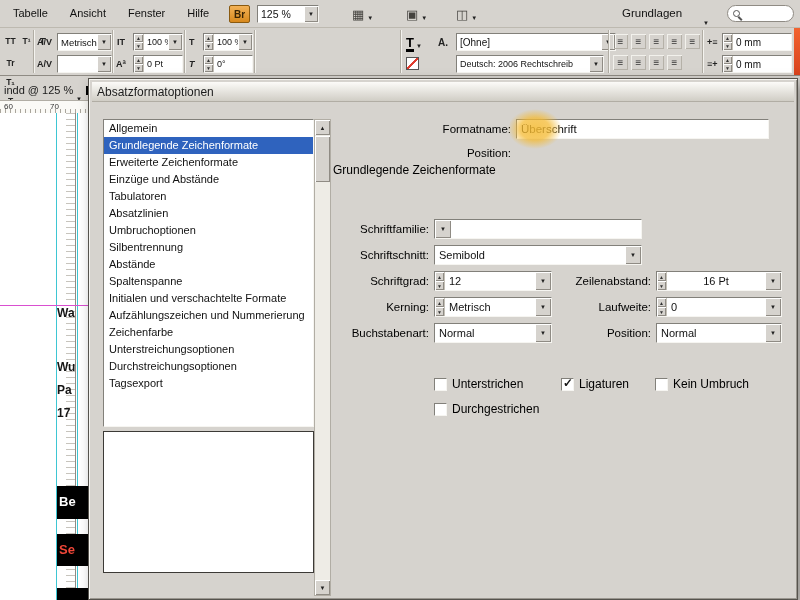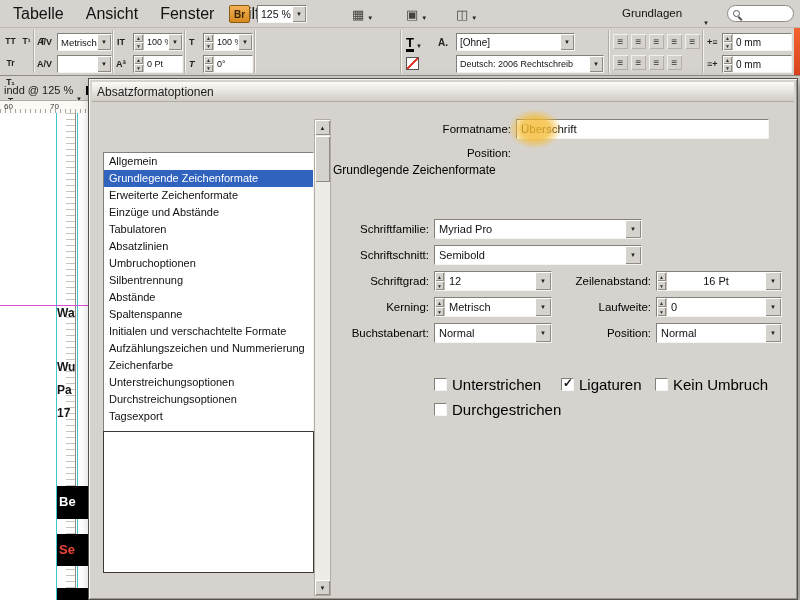--- a/index.html
+++ b/index.html
@@ -3,38 +3,38 @@
 <meta charset="utf-8">
 <style>
   * { box-sizing:border-box; margin:0; padding:0; }
   html,body { width:800px; height:600px; overflow:hidden; }
   body { font-family:"Liberation Sans", sans-serif; }
   #app { position:relative; width:800px; height:600px; background:#d6d3ce; }
 
   
   .menubar { position:absolute; left:0; top:0; width:800px; height:28px; background:#d6d3ce; border-bottom:1px solid #bdb9b0; }
   .menus { position:absolute; left:2px; top:0; height:27px; }
-  .menu-item { display:inline-block; font-size:16px; color:#111; padding:0 11px; line-height:27px; }
+  .menu-item { display:inline-block; font-size:11px; color:#111; padding:0 11px; line-height:27px; }
   .br { position:absolute; left:229px; top:5px; width:21px; height:18px; background:linear-gradient(#f3b257,#d8891d);
         color:#3a2403; font-size:10px; font-weight:bold; text-align:center; line-height:17px; border:1px solid #8a5a10; border-radius:2px; }
 
   .combo { position:absolute; background:#fff; border:1px solid; border-color:#82807a #f6f5f1 #f6f5f1 #82807a;
            display:flex; align-items:center; height:18px; }
   .combo .val { flex:1; font-size:10px; padding:0 3px; white-space:nowrap; overflow:hidden; color:#111; }
   .combo .arr { width:14px; align-self:stretch; background:#d6d3ce; flex:none;
                 box-shadow:inset 1px 1px 0 #fff, inset -1px -1px 0 #8f8b84;
                 display:flex; align-items:center; justify-content:center; color:#222; }
   .arr::after { content:"▼"; font-size:6px; }
   .spin { width:10px; align-self:stretch; display:flex; flex-direction:column; flex:none; border-right:1px solid #c5c1b8; background:#d6d3ce; }
   .spin i { font-style:normal; flex:1; text-align:center; color:#333; box-shadow:inset 1px 1px 0 #fff, inset -1px -1px 0 #8f8b84;
             display:flex; align-items:center; justify-content:center; }
   .spin i.u::after { content:"▲"; font-size:5px; }
   .spin i.d::after { content:"▼"; font-size:5px; }
 
-  .zoom { left:257px; top:5px; width:50px; }
+  .zoom { left:257px; top:5px; width:62px; }
   .zoom .val { font-size:10.5px; }
 
   .icondd { position:absolute; top:6px; display:flex; align-items:center; gap:3px; }
   .icondd .g { font-size:13px; color:#45433f; line-height:16px; }
   .icondd .da::after { content:"▼"; font-size:6px; color:#222; }
   #idd1 { left:352px; } #idd2 { left:406px; } #idd3 { left:456px; }
 
   .ws { position:absolute; left:622px; top:0; line-height:27px; font-size:11.5px; color:#111; }
   .ws-arr { position:absolute; left:703px; top:11px; }
   .ws-arr::after { content:"▼"; font-size:6px; color:#222; }
@@ -85,21 +85,21 @@
   #bk3 { top:475px; height:12px; padding:0; }
 
   
   .dialog { position:absolute; left:88px; top:78px; width:710px; height:522px; background:#d6d3ce; z-index:10;
             border:1px solid #56534d; box-shadow:inset 1px 1px 0 #f6f5f1, inset -1px -1px 0 #9a968f, 4px 5px 12px rgba(0,0,0,.35); }
   .titlebar { position:absolute; left:3px; top:3px; right:3px; height:20px; background:linear-gradient(180deg,#fcfbf8,#d0cdc5);
               border-bottom:1px solid #b1ada4; display:flex; align-items:center; }
   .titlebar span { font-size:12px; color:#1c1c1c; padding-left:5px; }
 
   .listbox { position:absolute; left:14px; top:40px; width:211px; height:308px; background:#fff; overflow:hidden;
-             border:1px solid; border-color:#82807a #f6f5f1 #f6f5f1 #82807a;margin-top:33px; }
+             border:1px solid; border-color:#82807a #f6f5f1 #f6f5f1 #82807a; }
   .li { height:17px; line-height:17px; font-size:11px; padding-left:5px; color:#111; white-space:nowrap; overflow:hidden; }
   .li.selected { background:#2f63be; color:#fff; }
 
   .vscroll { position:absolute; left:225px; top:40px; width:17px; height:477px; background:#eeece6; border:1px solid #b1ada4; }
   .sb { position:absolute; left:0; width:15px; height:15px; background:#d6d3ce; color:#222;
         box-shadow:inset 1px 1px 0 #fff, inset -1px -1px 0 #8f8b84; display:flex; align-items:center; justify-content:center; }
   .sb.up { top:0; } .sb.up::after { content:"▲"; font-size:6px; }
   .sb.dn { bottom:0; } .sb.dn::after { content:"▼"; font-size:6px; }
   .sthumb { position:absolute; left:0; top:16px; width:15px; height:46px; background:#d6d3ce;
             box-shadow:inset 1px 1px 0 #fff, inset -1px -1px 0 #8f8b84; }
@@ -129,21 +129,21 @@
   #lab-fam { left:244px; top:144px; width:96px; }
   #lab-style { left:244px; top:170px; width:96px; }
   #lab-size { left:244px; top:196px; width:96px; }
   #lab-kern { left:244px; top:222px; width:96px; }
   #lab-case { left:244px; top:248px; width:96px; }
   #lab-lead { left:452px; top:196px; width:110px; }
   #lab-track { left:452px; top:222px; width:110px; }
   #lab-pos { left:452px; top:248px; width:110px; }
 
   .cbwrap { position:absolute; left:345px; top:296px; width:362px; display:flex; flex-wrap:wrap; }
-  .cb { display:flex; align-items:center; gap:5px; height:18px; margin-bottom:7px; font-size:15px; color:#000; flex:none; }
+  .cb { display:flex; align-items:center; gap:5px; height:18px; margin-bottom:7px; font-size:12px; color:#000; flex:none; }
   .cb:nth-of-type(1) { width:127px; } .cb:nth-of-type(2) { width:94px; }
   .cb:nth-of-type(3) { width:139px; } .cb:nth-of-type(4) { width:127px; }
   .cbbox { width:13px; height:13px; background:#fff; position:relative; flex:none;
            border:1px solid; border-color:#82807a #f6f5f1 #f6f5f1 #82807a; }
   .cbbox.checked::after { content:"✓"; position:absolute; left:1px; top:-3px; font-size:12px; font-weight:bold; color:#151515; }
 </style>
 </head>
 <body>
 
 <div id="app">
@@ -243,21 +243,21 @@
 
     <span class="cp-sep" style="left:254px;"></span>
     <span class="cp-sep" style="left:400px;"></span>
 
     <span class="fillT">
       <span class="t">T</span>
       <span class="da"></span>
     </span>
     <span class="noneswatch"></span>
     <span class="icn" style="left:438px; top:9px; font-size:10px;">A.</span>
-    <span class="combo" style="left:456px; top:5px; width:119px;">
+    <span class="combo" style="left:456px; top:5px; width:160px;">
       <span class="val">[Ohne]</span>
       <span class="arr"></span>
     </span>
     <span class="combo" style="left:456px; top:27px; width:148px;">
       <span class="val" style="font-size:9px;">Deutsch: 2006 Rechtschreib</span>
       <span class="arr"></span>
     </span>
 
     <span class="cp-sep" style="left:608px;"></span>
     <div class="algn" style="left:613px; top:6px;">
@@ -356,21 +356,20 @@
     <div class="preview"></div>
 
     <span class="dlabel" id="fmtlbl">Formatname:</span>
     <input class="fmtinput" value="Überschrift" style="">
     <span class="hilite"></span>
     <span class="dlabel" id="poslbl">Position:</span>
     <span class="sectitle">Grundlegende Zeichenformate</span>
 
     <span class="dlabel" id="lab-fam">Schriftfamilie:</span>
     <span class="combo big" id="cmb-fam">
-      <span class="val">Myriad Pro</span>
       <span class="arr"></span>
     </span>
 
     <span class="dlabel" id="lab-style">Schriftschnitt:</span>
     <span class="combo big" id="cmb-style">
       <span class="val">Semibold</span>
       <span class="arr"></span>
     </span>
 
     <span class="dlabel" id="lab-size">Schriftgrad:</span>

